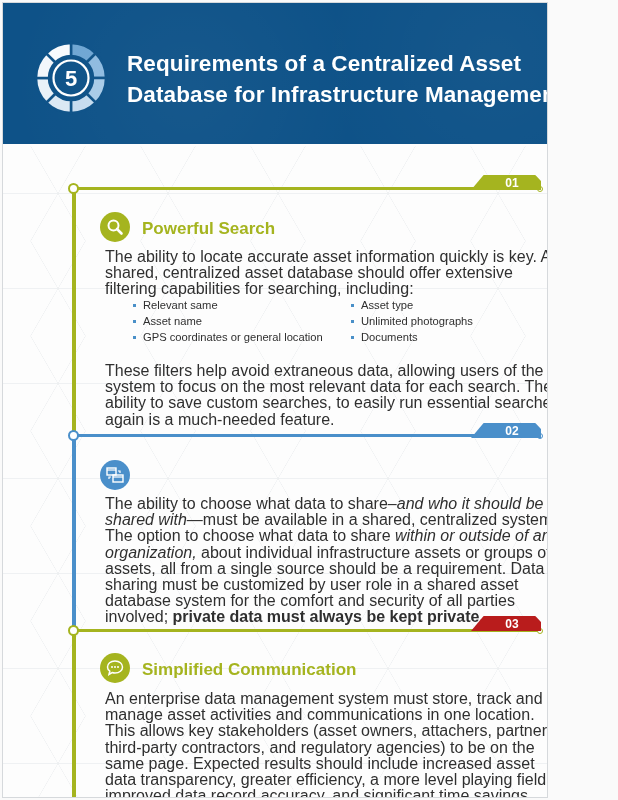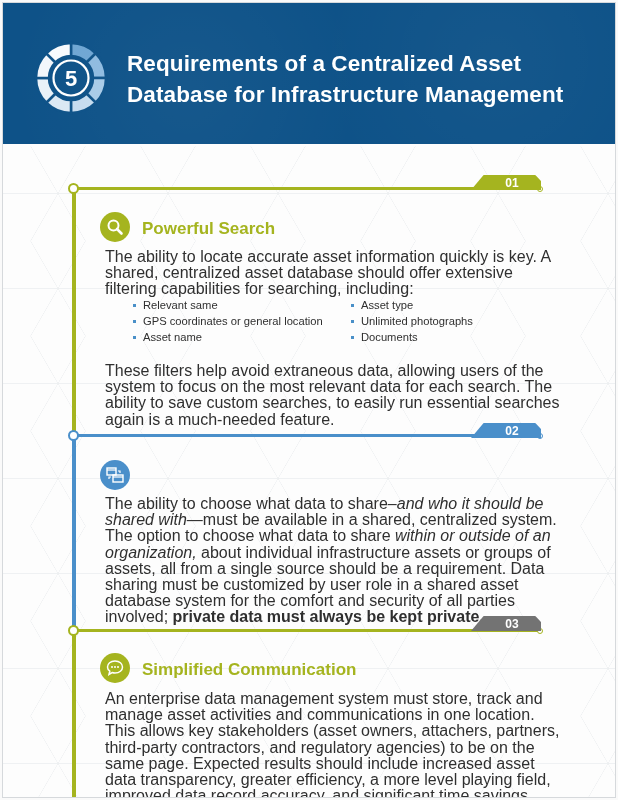--- a/index.html
+++ b/index.html
@@ -4,21 +4,21 @@
 <style>
   * { box-sizing: border-box; margin: 0; padding: 0; }
   html, body { width: 618px; height: 800px; overflow: hidden; }
   body {
     font-family: "Liberation Sans", "DejaVu Sans", sans-serif;
     background: #fafafa;
     position: relative;
     color: #2b2b2b;
   }
   .frame {
-    position: absolute; left: 2px; top: 2px; width: 614px; height: 796px;
+    position: absolute; left: 2px; top: 2px; width: 546px; height: 796px;
     border: 1px solid #d6d9dc; background: #fdfdfd;
     overflow: hidden;
   }
   .pattern {
     position: absolute; left: 0; top: 143px; width: 614px; height: 653px;
     background-image:
       linear-gradient(60deg, transparent 49.6%, #eceef0 50%, transparent 50.4%),
       linear-gradient(-60deg, transparent 49.6%, #eceef0 50%, transparent 50.4%),
       linear-gradient(0deg, transparent 49.4%, #eef0f2 50%, transparent 50.6%);
     background-size: 110px 95px;
@@ -110,22 +110,22 @@
   <div class="icon-circle" style="left:97px; top:209px; background:#a5b41f;">
     <svg width="18" height="18" viewBox="0 0 18 18">
       <circle cx="7.5" cy="7.5" r="5" fill="none" stroke="#fff" stroke-width="2"></circle>
       <line x1="11" y1="11" x2="15.5" y2="15.5" stroke="#fff" stroke-width="2.6" stroke-linecap="round"></line>
     </svg>
   </div>
   <div class="sec-title green" style="left:139px; top:216px;">Powerful Search</div>
   <div class="body-text" style="top:246px;">The ability to locate accurate asset information quickly is key. A shared, centralized asset database should offer extensive filtering capabilities for searching, including:</div>
   <ul class="bullets" style="left:130px; top:294px;">
     <li>Relevant same</li>
+    <li>Asset name</li>
     <li>GPS coordinates or general location</li>
-    <li>Asset name</li>
   </ul>
   <ul class="bullets" style="left:348px; top:294px;">
     <li>Asset type</li>
     <li>Unlimited photographs</li>
     <li>Documents</li>
   </ul>
   <div class="body-text" style="top:360px;">These filters help avoid extraneous data, allowing users of the system to focus on the most relevant data for each search. The ability to save custom searches, to easily run essential searches again is a much-needed feature.</div>
 
   <div class="vline" style="top:432px; height:194px; background:#4a8fca;"></div>
   <div class="hline" style="top:431px; width:465px; background:#4a8fca;"></div>
@@ -144,21 +144,21 @@
     </svg>
   </div>
   <div class="body-text" style="top:493px;">
     <span>The ability to choose what data to share–</span><em>and who it should be shared with</em><span>—must be available in a shared, centralized system. The option to choose what data to share </span><em>within or outside of an organization,</em><span> about individual infrastructure assets or groups of assets, all from a single source should be a requirement. Data sharing must be customized by user role in a shared asset database system for the comfort and security of all parties involved; </span><strong>private data must always be kept private.</strong>
   </div>
 
   <div class="vline" style="top:628px; height:170px; background:#a5b41f;"></div>
   <div class="hline" style="top:626px; width:465px; background:#a5b41f;"></div>
   <div class="node" style="left:65px; top:622px; border-color:#a5b41f;"></div>
   <div class="endnode" style="left:534px; top:625px; border-color:#a5b41f;"></div>
-  <div class="tab" style="left:468px; top:613px; background:#737373;">03</div>
+  <div class="tab" style="left:468px; top:613px; background:#b91c1c;">03</div>
 
   <div class="icon-circle" style="left:97px; top:650px; background:#a5b41f;">
     <svg width="20" height="20" viewBox="0 0 20 20">
       <path d="M10 3 C14.5 3 17.5 5.8 17.5 9 C17.5 12.2 14.5 15 10 15 C9 15 8 14.8 7.2 14.5 L4 16.5 L4.8 13.2 C3.3 12.1 2.5 10.6 2.5 9 C2.5 5.8 5.5 3 10 3 Z" fill="none" stroke="#fff" stroke-width="1.5"></path>
       <circle cx="7" cy="9" r="1" fill="#fff"></circle>
       <circle cx="10" cy="9" r="1" fill="#fff"></circle>
       <circle cx="13" cy="9" r="1" fill="#fff"></circle>
     </svg>
   </div>
   <div class="sec-title green" style="left:139px; top:657px;">Simplified Communication</div>

